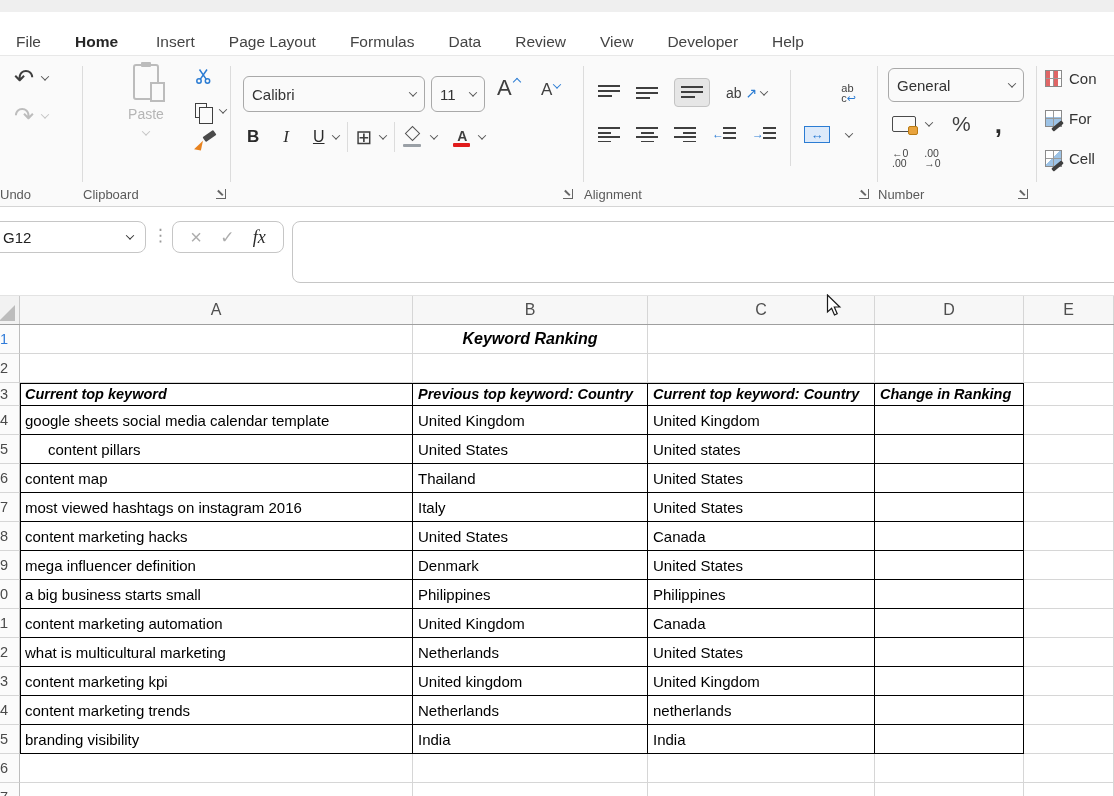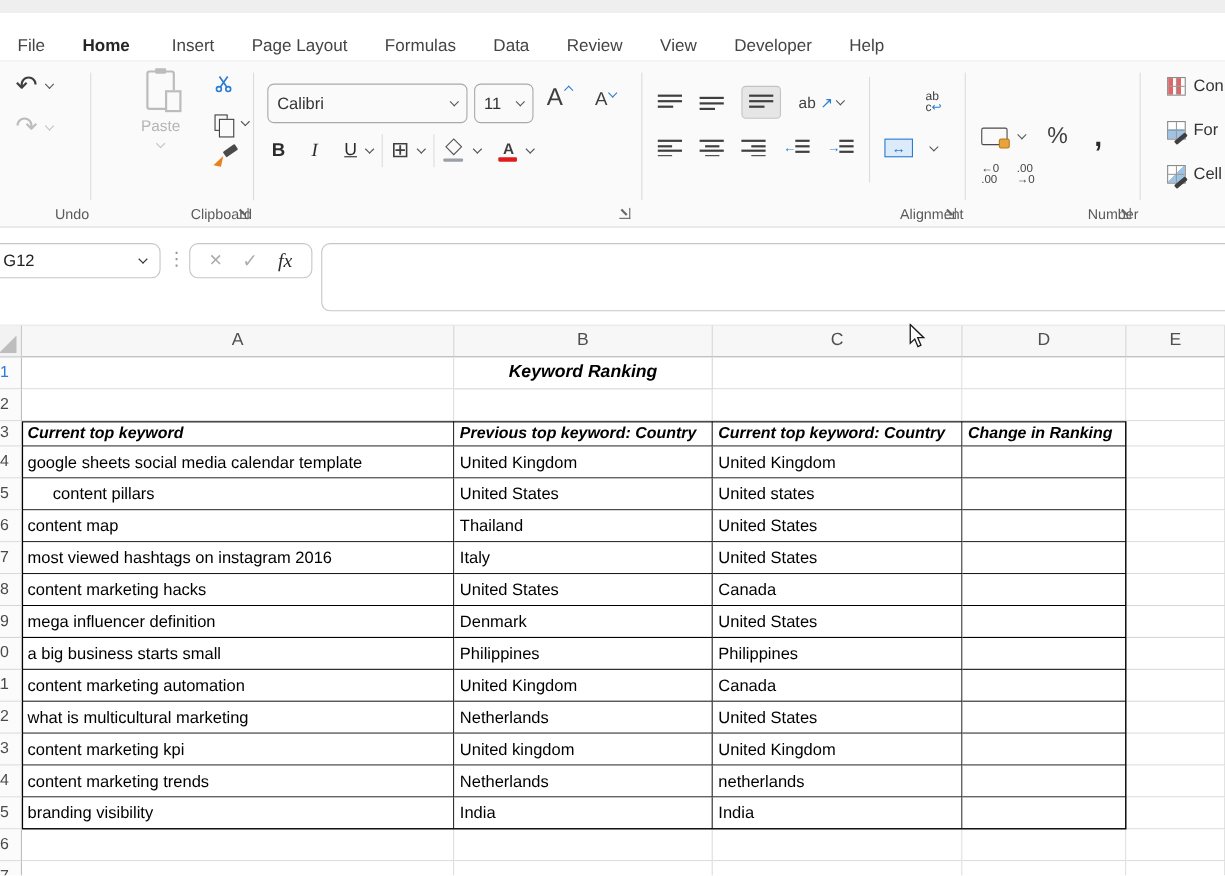--- a/index.html
+++ b/index.html
@@ -13,21 +13,21 @@
     display:flex; align-items:center; gap:30px; padding:16px 0 0 14px; font-size:15.5px; border-bottom:1px solid #e8e8e8; }
   .menu-item { position:relative; color:#444; cursor:default; padding:6px 2px; white-space:nowrap; }
   .menu-item.active { font-weight:700; color:#262626; margin-right:4px; }
   .menu-item.active::after { content:""; position:absolute; left:-2px; right:-2px; bottom:-3px;
     height:3px; background:#1f7145; border-radius:2px; }
 
   
   .ribbon { position:absolute; left:0; top:56px; width:1114px; height:151px; background:#fafafa;
     border-bottom:1px solid #d5d5d5; }
   .vdiv { position:absolute; top:10px; height:116px; width:1px; background:#dcdcdc; }
-  .grp-label { position:absolute; bottom:4px; left:0; right:1px; text-align:right; font-size:13px; color:#5a5a5a;margin-top:12px; }
+  .grp-label { position:absolute; bottom:4px; left:0; right:1px; text-align:left; font-size:13px; color:#5a5a5a;margin-top:12px; }
   .launcher { position:absolute; bottom:7px; width:10px; height:10px;
     border-right:1.4px solid #666; border-bottom:1.4px solid #666; }
   .launcher::after { content:""; position:absolute; left:1px; top:3px; width:7px; height:1.5px;
     background:#666; transform:rotate(45deg); }
   .chev { display:inline-block; width:6px; height:6px; border-right:1.5px solid #555;
     border-bottom:1.5px solid #555; transform:rotate(45deg) translate(-1px,-1px); }
   .chev.gray { border-color:#c4c4c4; }
   .chev.blue { border-color:#2b7cd3; }
 
   .g-undo { position:absolute; left:0; top:0; width:82px; height:100%; }
@@ -114,21 +114,21 @@
   .numfmt { left:10px; top:12px; width:136px; height:34px; }
   .acc-ic { position:relative; width:24px; height:16px; border:1.5px solid #4a4a4a; border-radius:2px; background:#fafafa; }
   .acc-coin { position:absolute; right:-3px; bottom:-4px; width:10px; height:9px; background:#e8a33d;
     border:1px solid #b97b14; border-radius:2px; }
   .num-row { position:absolute; display:flex; align-items:center; }
   .pct { font-size:21px; color:#3f3f3f; }
   .comma { font-size:26px; font-weight:700; color:#2b2b2b; line-height:10px; }
   .dec { font-size:10.5px; line-height:10px; color:#444; text-align:left; white-space:pre; }
 
   .g-styles { position:absolute; left:1037px; top:0; width:77px; height:100%; }
-  .style-item { position:absolute; left:24px; display:flex; align-items:center; gap:7px; font-size:15px; color:#333; white-space:nowrap; }
+  .style-item { position:absolute; left:8px; display:flex; align-items:center; gap:7px; font-size:15px; color:#333; white-space:nowrap; }
   .sic { width:17px; height:17px; border:1px solid #8a8a8a; flex:0 0 17px; position:relative; }
   .sic-cf { background:
     linear-gradient(90deg,#e06666 0 4px,#fff 4px 8px,#e06666 8px 12px,#fff 12px),
     #fff; }
   .sic-cf::after, .sic-ft::after, .sic-cs::after { content:""; position:absolute; inset:0;
     background:
       linear-gradient(#9a9a9a,#9a9a9a) 0 7px/100% 1px no-repeat,
       linear-gradient(90deg,#9a9a9a,#9a9a9a) 7px 0/1px 100% no-repeat; }
   .sic-ft { background:linear-gradient(#fff 0 40%, #9dc3e6 40%); }
   .sic-cs { background:linear-gradient(135deg,#fff 0 45%, #9dc3e6 45%); }
@@ -310,20 +310,24 @@
       </span>
       <span class="chev"></span>
     </div>
     <div class="vdiv" style="left:206px; top:14px; height:96px;"></div>
     <div class="grp-label">Alignment</div>
     <div class="launcher" style="right:8px;"></div>
   </div>
   <div class="vdiv" style="left:877px;"></div>
 
   <div class="g-num">
+    <div class="combo numfmt">
+      <span>General</span>
+      <span class="chev"></span>
+    </div>
     <div class="num-row" style="left:14px; top:56px; gap:10px;">
       <span class="acc-ic">
         <span class="acc-coin"></span>
       </span>
       <span class="chev"></span>
       <span class="pct" style="margin-left:10px;">%</span>
       <span class="comma" style="margin-left:14px;">,</span>
     </div>
     <div class="num-row" style="left:14px; top:92px; gap:16px;">
       <span class="dec">←0

